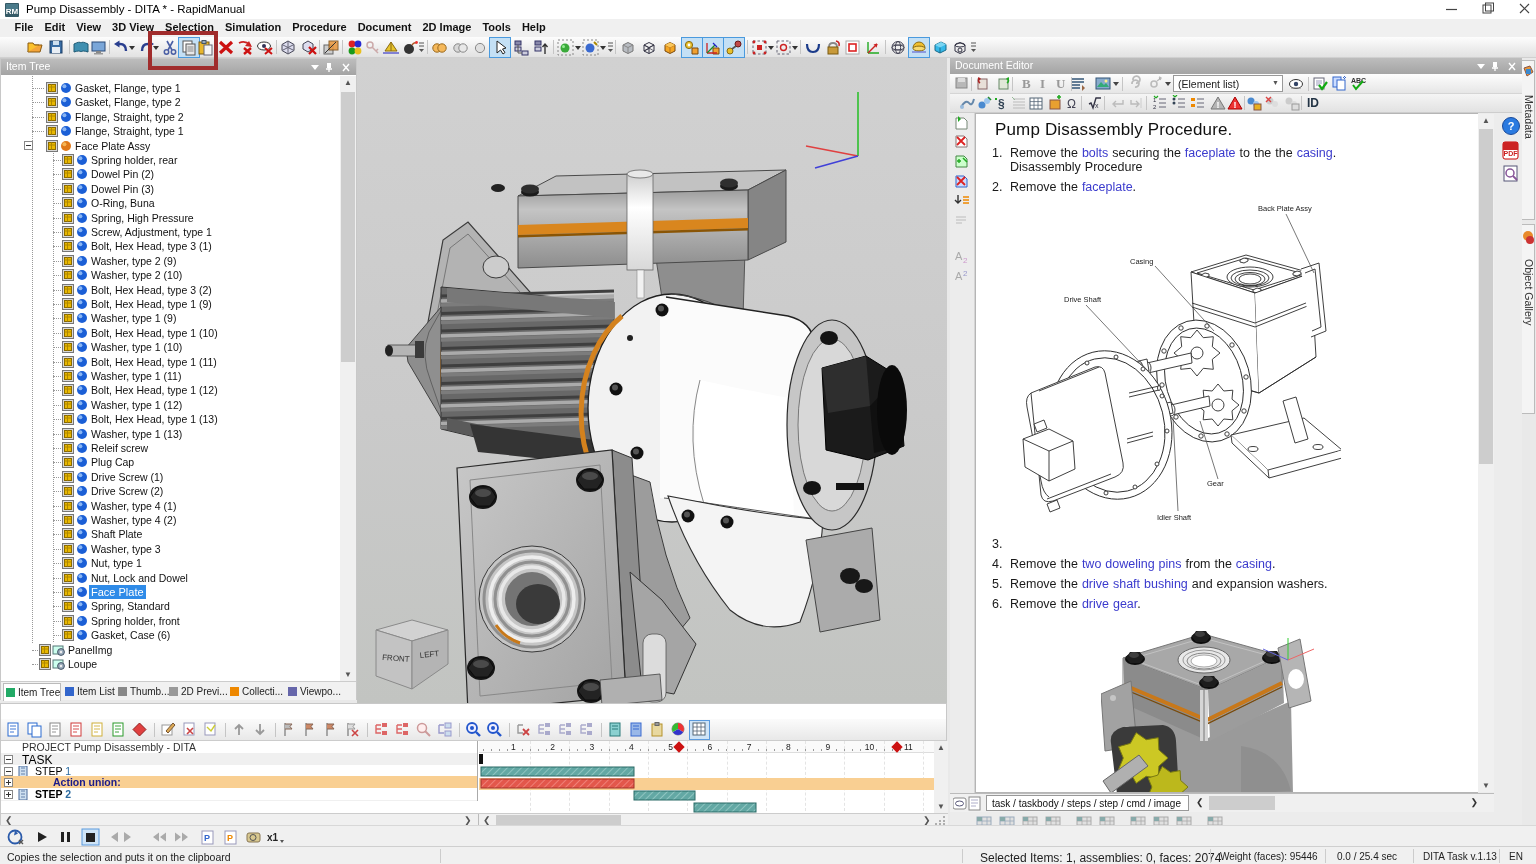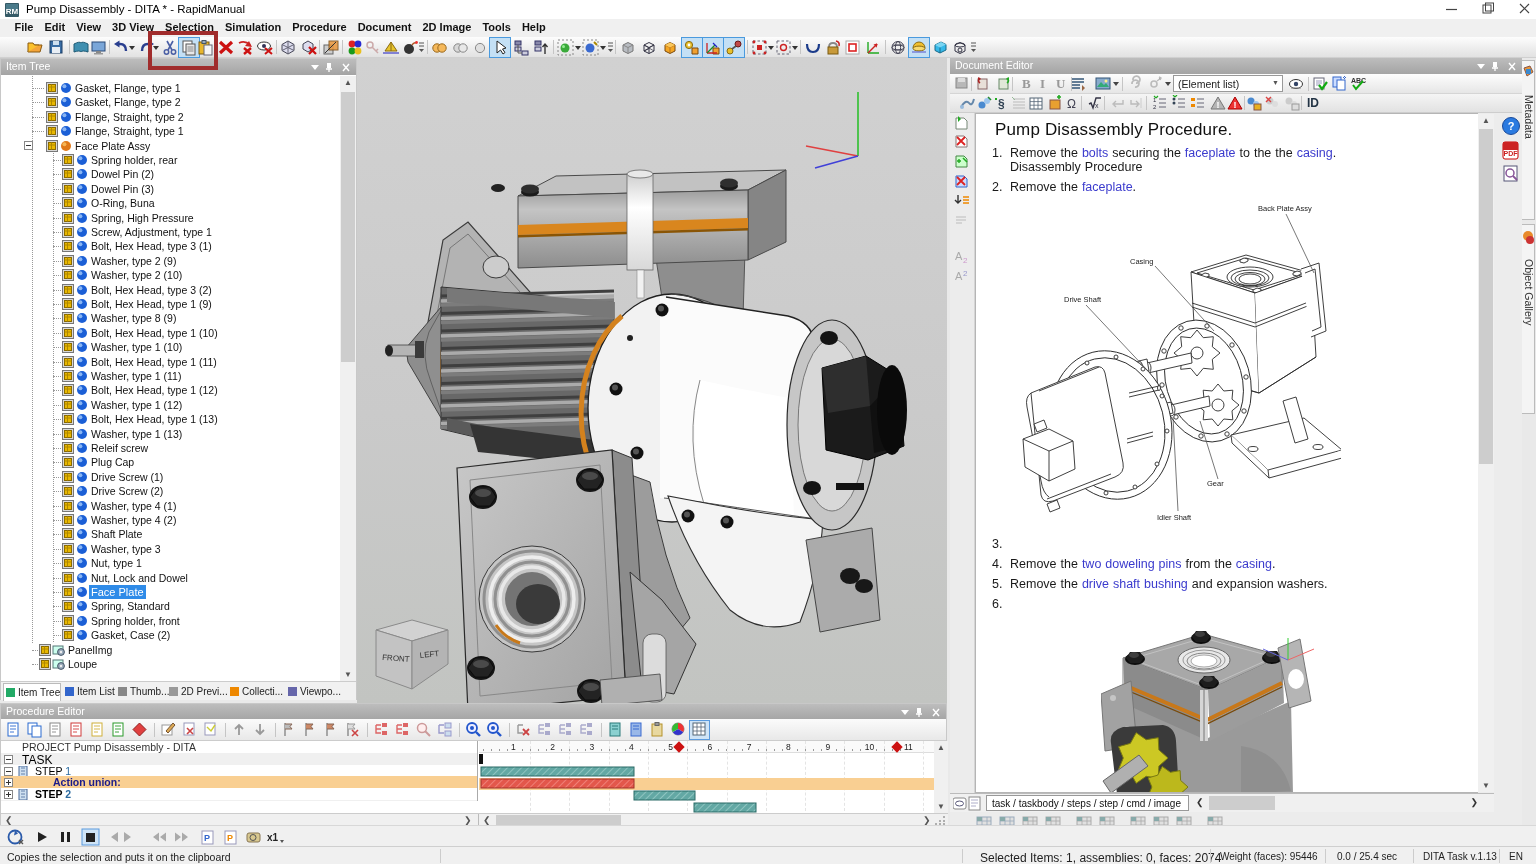--- a/index.html
+++ b/index.html
@@ -478,21 +478,21 @@
       <div class="abs" style="left:52px;top:243.4px;width:8px;height:1px;border-top:1px dotted #999"></div>
       <svg class="abs" style="left:61px;top:237.4px" width="12" height="12">
         <rect x="0.5" y="0.5" width="11" height="11" fill="#d8d8d8" stroke="#777"></rect>
         <rect x="2.5" y="2.5" width="7" height="7" fill="#e8b800" stroke="#8a6a00"></rect>
         <path d="M2.5 5 h7 M5.5 2.5 v7" stroke="#b08800" stroke-width="1"></path>
       </svg>
       <svg class="abs" style="left:75px;top:237.4px" width="12" height="12">
         <circle cx="6" cy="6" r="5" fill="#1b5fd6"></circle>
         <circle cx="4.4" cy="4.2" r="2" fill="#9cc4f8" opacity=".85"></circle>
       </svg>
-      <span class="abs" style="left:90px;top:237.4px;font-size:10.5px;color:#111">Washer, type 8 (9)</span>
+      <span class="abs" style="left:90px;top:237.4px;font-size:10.5px;color:#111">Washer, type 1 (9)</span>
       <div class="abs" style="left:52px;top:257.8px;width:8px;height:1px;border-top:1px dotted #999"></div>
       <svg class="abs" style="left:61px;top:251.8px" width="12" height="12">
         <rect x="0.5" y="0.5" width="11" height="11" fill="#d8d8d8" stroke="#777"></rect>
         <rect x="2.5" y="2.5" width="7" height="7" fill="#e8b800" stroke="#8a6a00"></rect>
         <path d="M2.5 5 h7 M5.5 2.5 v7" stroke="#b08800" stroke-width="1"></path>
       </svg>
       <svg class="abs" style="left:75px;top:251.8px" width="12" height="12">
         <circle cx="6" cy="6" r="5" fill="#1b5fd6"></circle>
         <circle cx="4.4" cy="4.2" r="2" fill="#9cc4f8" opacity=".85"></circle>
       </svg>
@@ -720,21 +720,21 @@
       <div class="abs" style="left:52px;top:560.2px;width:8px;height:1px;border-top:1px dotted #999"></div>
       <svg class="abs" style="left:61px;top:554.2px" width="12" height="12">
         <rect x="0.5" y="0.5" width="11" height="11" fill="#d8d8d8" stroke="#777"></rect>
         <rect x="2.5" y="2.5" width="7" height="7" fill="#e8b800" stroke="#8a6a00"></rect>
         <path d="M2.5 5 h7 M5.5 2.5 v7" stroke="#b08800" stroke-width="1"></path>
       </svg>
       <svg class="abs" style="left:75px;top:554.2px" width="12" height="12">
         <circle cx="6" cy="6" r="5" fill="#1b5fd6"></circle>
         <circle cx="4.4" cy="4.2" r="2" fill="#9cc4f8" opacity=".85"></circle>
       </svg>
-      <span class="abs" style="left:90px;top:554.2px;font-size:10.5px;color:#111">Gasket, Case (2)</span>
+      <span class="abs" style="left:90px;top:554.2px;font-size:10.5px;color:#111">Gasket, Case (6)</span>
       <div class="abs" style="left:31px;top:574.6px;width:6px;height:1px;border-top:1px dotted #999"></div>
       <svg class="abs" style="left:38px;top:568.6px" width="12" height="12">
         <rect x="0.5" y="0.5" width="11" height="11" fill="#d8d8d8" stroke="#777"></rect>
         <rect x="2.5" y="2.5" width="7" height="7" fill="#e8b800" stroke="#8a6a00"></rect>
         <path d="M2.5 5 h7 M5.5 2.5 v7" stroke="#b08800" stroke-width="1"></path>
       </svg>
       <svg class="abs" style="left:51px;top:568.6px" width="13" height="12">
         <rect x="1" y="2" width="10" height="8" fill="#cfe" stroke="#577"></rect>
         <circle cx="9" cy="8" r="3.4" fill="#9ab" stroke="#456"></circle>
         <circle cx="9" cy="8" r="1.2" fill="#eee"></circle>
@@ -1129,20 +1129,21 @@
       <div class="abs" style="left:16px;top:32px;font-size:12.5px;color:#1a1a1a;word-spacing:.5px">1.</div>
       <div class="abs" style="left:34px;top:32px;font-size:12.5px;color:#1a1a1a;word-spacing:.5px;width:460px">Remove the <span style="color:#3a3acd">bolts</span> securing the <span style="color:#3a3acd">faceplate</span> to the the <span style="color:#3a3acd">casing</span>.<br>Disassembly Procedure</div>
       <div class="abs" style="left:16px;top:66px;font-size:12.5px;color:#1a1a1a;word-spacing:.5px">2.</div>
       <div class="abs" style="left:34px;top:66px;font-size:12.5px;color:#1a1a1a;word-spacing:.5px;width:460px">Remove the <span style="color:#3a3acd">faceplate</span>.</div>
       <div class="abs" style="left:16px;top:423px;font-size:12.5px;color:#1a1a1a;word-spacing:.5px">3.</div>
       <div class="abs" style="left:16px;top:443px;font-size:12.5px;color:#1a1a1a;word-spacing:.5px">4.</div>
       <div class="abs" style="left:34px;top:443px;font-size:12.5px;color:#1a1a1a;word-spacing:.5px;width:460px">Remove the <span style="color:#3a3acd">two doweling pins</span> from the <span style="color:#3a3acd">casing</span>.</div>
       <div class="abs" style="left:16px;top:463px;font-size:12.5px;color:#1a1a1a;word-spacing:.5px">5.</div>
       <div class="abs" style="left:34px;top:463px;font-size:12.5px;color:#1a1a1a;word-spacing:.5px;width:460px">Remove the <span style="color:#3a3acd">drive shaft bushing</span> and expansion washers.</div>
       <div class="abs" style="left:16px;top:483px;font-size:12.5px;color:#1a1a1a;word-spacing:.5px">6.</div>
+      <div class="abs" style="left:34px;top:483px;font-size:12.5px;color:#1a1a1a;word-spacing:.5px;width:460px">Remove the <span style="color:#3a3acd">drive gear</span>.</div>
       <svg class="abs" style="left:25px;top:87px" width="340" height="335" viewBox="1000 200 340 335" fill="none" stroke="#2a2a2a" stroke-width="0.9">
 
 <path d="M1190 271 L1245 254 L1310 272 L1254 292 Z" fill="#fff"></path>
 <path d="M1196 272 L1245 257 L1303 273 L1253 289 Z"></path>
 <ellipse cx="1249" cy="276" rx="23" ry="10" fill="#fff"></ellipse>
 <ellipse cx="1249" cy="277" rx="19" ry="8"></ellipse>
         <ellipse cx="1249" cy="278" rx="15" ry="6.5"></ellipse>
         <ellipse cx="1249" cy="278" rx="11" ry="5"></ellipse>
 <path d="M1200 274 l4-2 4 1 0 2 -4 2 -4-1 Z" fill="#fff"></path>
         <path d="M1239 259 l4-2 4 1 0 2 -4 2 -4-1 Z" fill="#fff"></path>
@@ -1367,26 +1368,20 @@
  <div class="abs" style="left:0;top:166px;width:13px;height:190px;background:#f4f4f4;border:1px solid #bbb;border-left:none">
   <svg class="abs" style="left:0;top:3px" width="13" height="24">
         <circle cx="6" cy="8" r="5" fill="#e88a2a"></circle>
         <circle cx="8" cy="12" r="4" fill="#c33"></circle>
       </svg>
   <div class="abs" style="left:-1px;top:30px;width:14px;height:150px;writing-mode:vertical-rl;font-size:10.5px;color:#333;padding-top:4px">Object Gallery</div>
  </div>
 </div>
 
 <div class="abs" style="left:0;top:703px;width:947px;height:122px;background:#fff;border:1px solid #c8c8c8">
-    <div class="panelhdr">Procedure Editor<span class="hdrbtns"><svg width="44" height="11" viewBox="0 0 44 11">
-          <path d="M2 3 l4 5 4-5 Z" fill="#fff"></path>
-          <path d="M20 1 v6 M17 7 h6 M20 7 v3" stroke="#fff" stroke-width="1.3"></path>
-          <rect x="18" y="1" width="4" height="5" fill="#fff"></rect>
-          <path d="M34 2 l6 7 M40 2 l-6 7" stroke="#fff" stroke-width="1.4"></path>
-        </svg></span></div>
     <div class="abs" style="left:0;top:15px;width:945px;height:22px;background:linear-gradient(#fbfbfb,#e8e8e8);border-bottom:1px solid #ccc">
       <svg class="abs" style="left:4px;top:2px" width="17" height="17" viewBox="0 0 17 17">
         <rect x="3" y="2" width="10" height="13" fill="#fff" stroke="#2a6ad0"></rect>
         <path d="M5 5h6M5 8h6M5 11h4" stroke="#2a6ad0" stroke-width=".9"></path>
       </svg>
       <svg class="abs" style="left:25px;top:2px" width="17" height="17" viewBox="0 0 17 17">
         <rect x="2" y="2" width="9" height="11" fill="#fff" stroke="#2a6ad0"></rect>
         <rect x="6" y="5" width="9" height="11" fill="#fff" stroke="#2a6ad0"></rect>
       </svg>
       <svg class="abs" style="left:46px;top:2px" width="17" height="17" viewBox="0 0 17 17">

